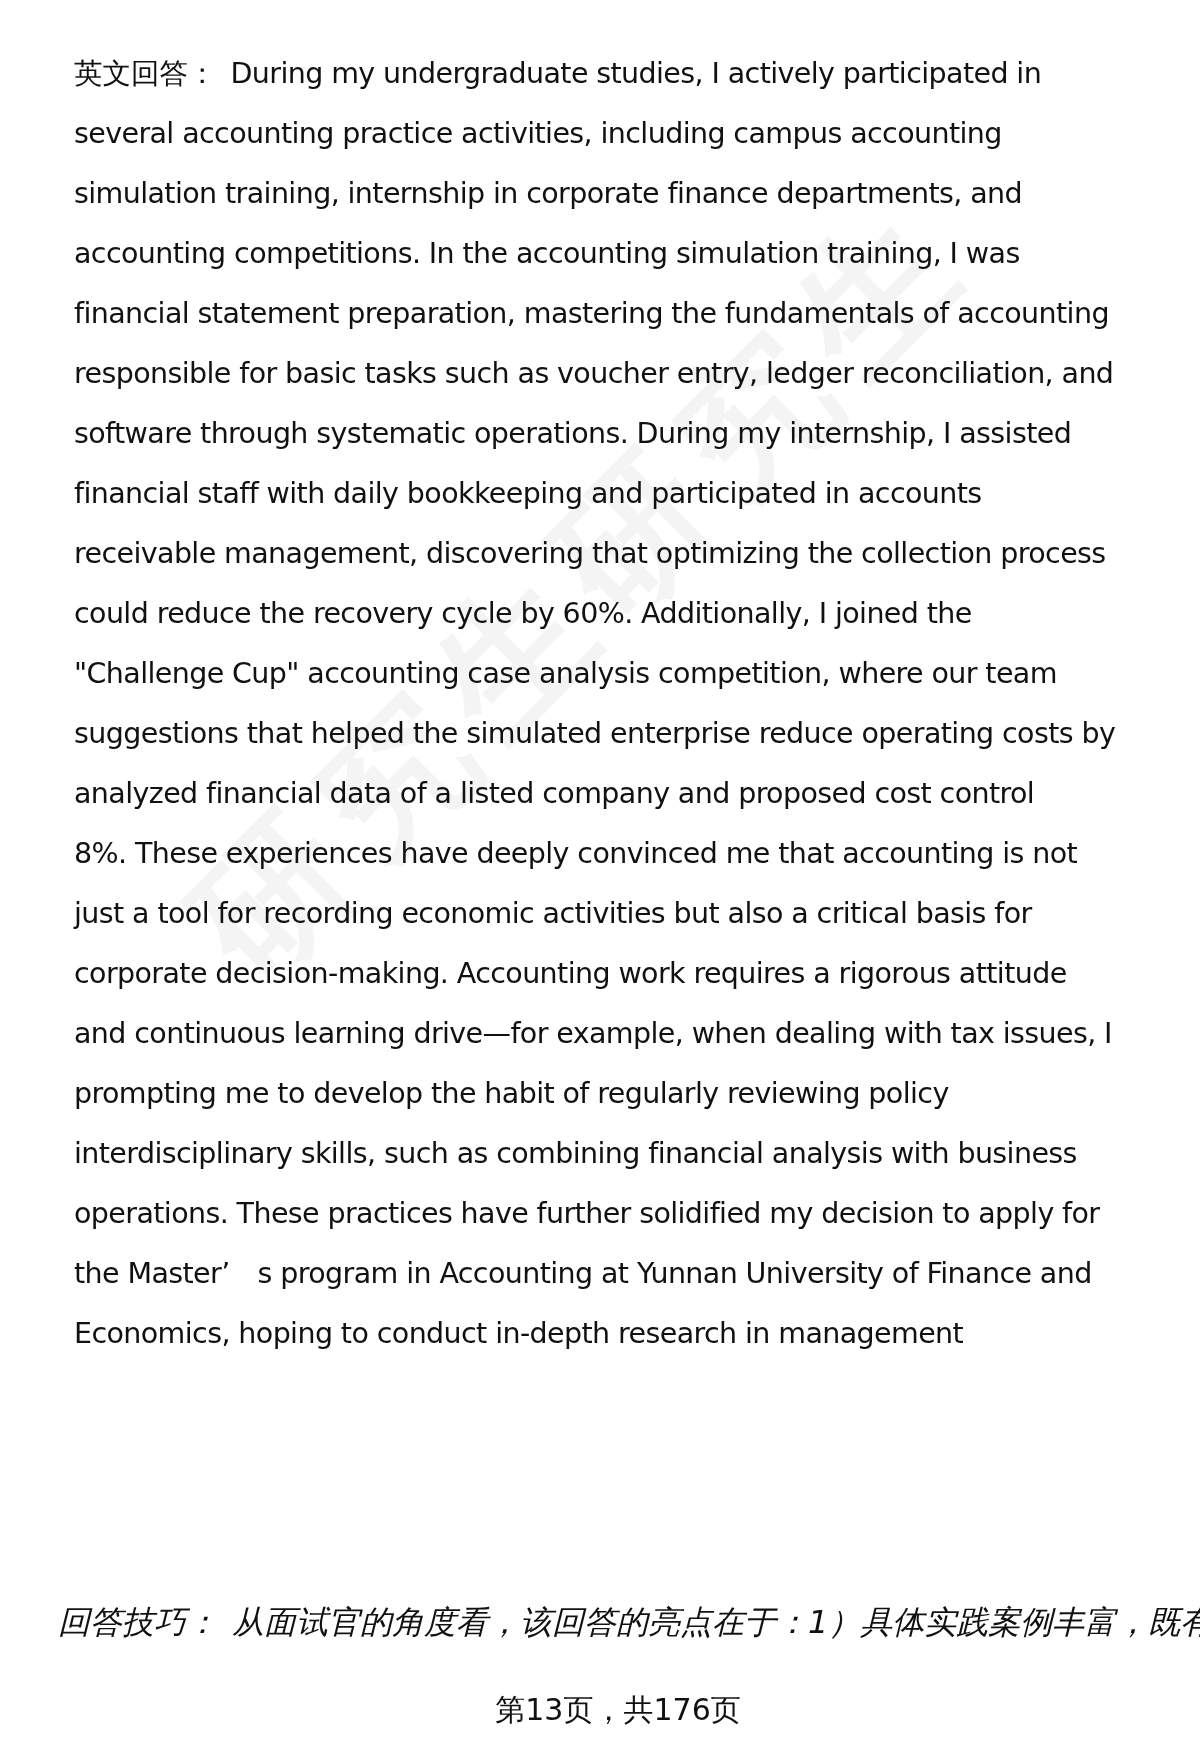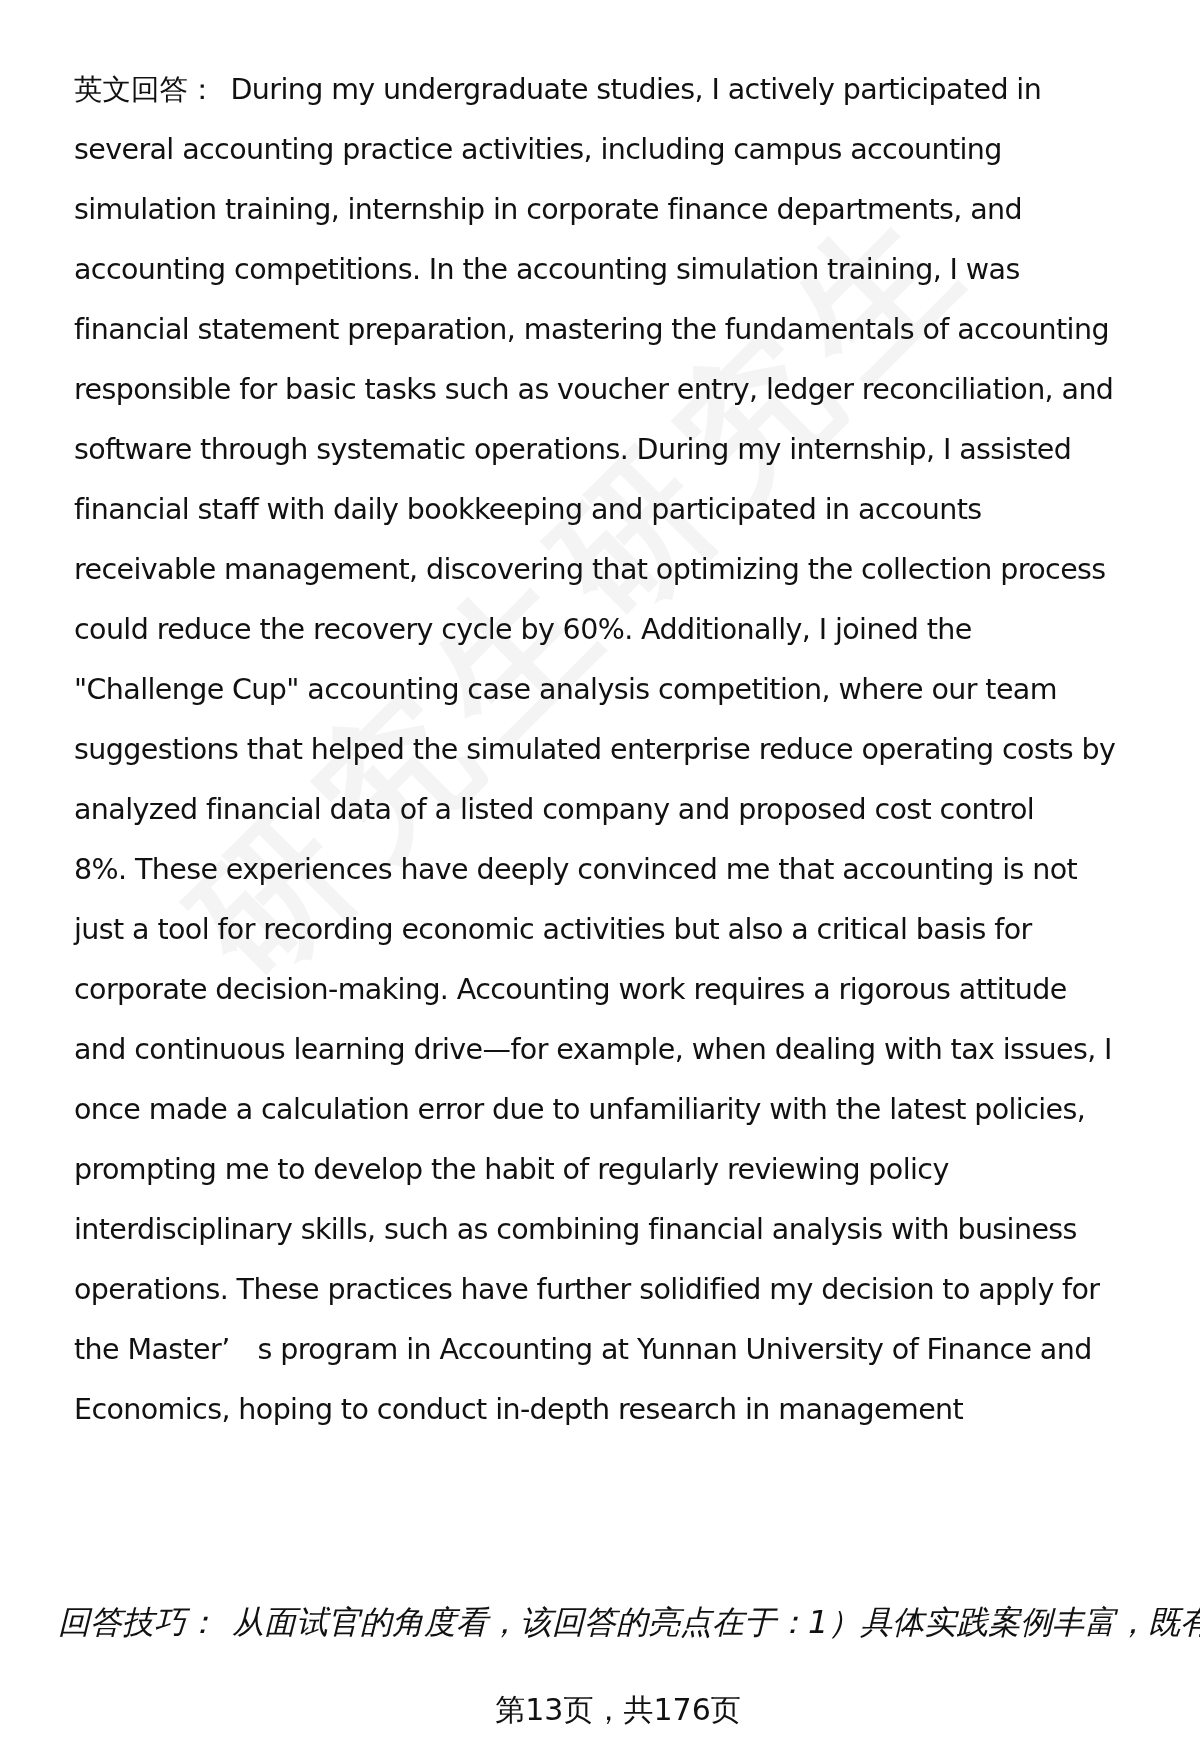--- a/index.html
+++ b/index.html
@@ -4,21 +4,21 @@
 <style>
   html, body { margin: 0; padding: 0; background: #ffffff; }
   body { width: 1200px; height: 1755px; position: relative; overflow: hidden;
          font-family: "DejaVu Sans", "Liberation Sans", sans-serif; color: #111111; }
   .page { position: absolute; left: 0; top: 0; width: 1200px; height: 1755px; background: #fff; }
   .watermark { position: absolute; left: 150px; top: 880px; width: 1300px;
                transform: rotate(-45deg); transform-origin: left top;
                font-size: 150px; font-weight: bold; color: rgba(0,0,0,0.045);
                letter-spacing: 20px; white-space: nowrap; pointer-events: none;
                font-family: "DejaVu Sans", sans-serif; }
-  .body-text { position: absolute; left: 74px; top: 60px; width: 1110px; }
+  .body-text { position: absolute; left: 74px; top: 44px; width: 1110px; }
   .line { height: 60px; line-height: 60px; font-size: 28.5px; white-space: nowrap;
           font-family: "DejaVu Sans", sans-serif; letter-spacing: -0.6px; }
   .label { letter-spacing: 0; margin-right: 14px; }
   .tips { position: absolute; left: 58px; top: 1592px; height: 60px; line-height: 60px;
           font-size: 32px; white-space: nowrap; font-family: "DejaVu Sans", sans-serif; font-style: italic; }
   .tips .label { margin-right: 14px; }
   .footer { position: absolute; left: 0; top: 1690px; width: 1236px; text-align: center;
             font-size: 30px; line-height: 40px; font-family: "DejaVu Sans", sans-serif; color: #111; }
 </style>
 </head>
@@ -38,21 +38,20 @@
     <div class="line">financial staff with daily bookkeeping and participated in accounts</div>
     <div class="line">receivable management, discovering that optimizing the collection process</div>
     <div class="line">could reduce the recovery cycle by 60%. Additionally, I joined the</div>
     <div class="line">"Challenge Cup" accounting case analysis competition, where our team</div>
     <div class="line">suggestions that helped the simulated enterprise reduce operating costs by</div>
     <div class="line">analyzed financial data of a listed company and proposed cost control</div>
     <div class="line">8%. These experiences have deeply convinced me that accounting is not</div>
     <div class="line">just a tool for recording economic activities but also a critical basis for</div>
     <div class="line">corporate decision-making. Accounting work requires a rigorous attitude</div>
     <div class="line">and continuous learning drive—for example, when dealing with tax issues, I</div>
-    <div class="line">once made a calculation error due to unfamiliarity with the latest policies,</div>
     <div class="line">prompting me to develop the habit of regularly reviewing policy</div>
     <div class="line">interdisciplinary skills, such as combining financial analysis with business</div>
     <div class="line">operations. These practices have further solidified my decision to apply for</div>
     <div class="line">the Master’　s program in Accounting at Yunnan University of Finance and</div>
     <div class="line">Economics, hoping to conduct in-depth research in management</div>
   </div>
 
   <div class="tips">
     <span class="label">回答技巧：</span><span>从面试官的角度看，该回答的亮点在于：1）具体实践案例丰富，既有</span>
   </div>

